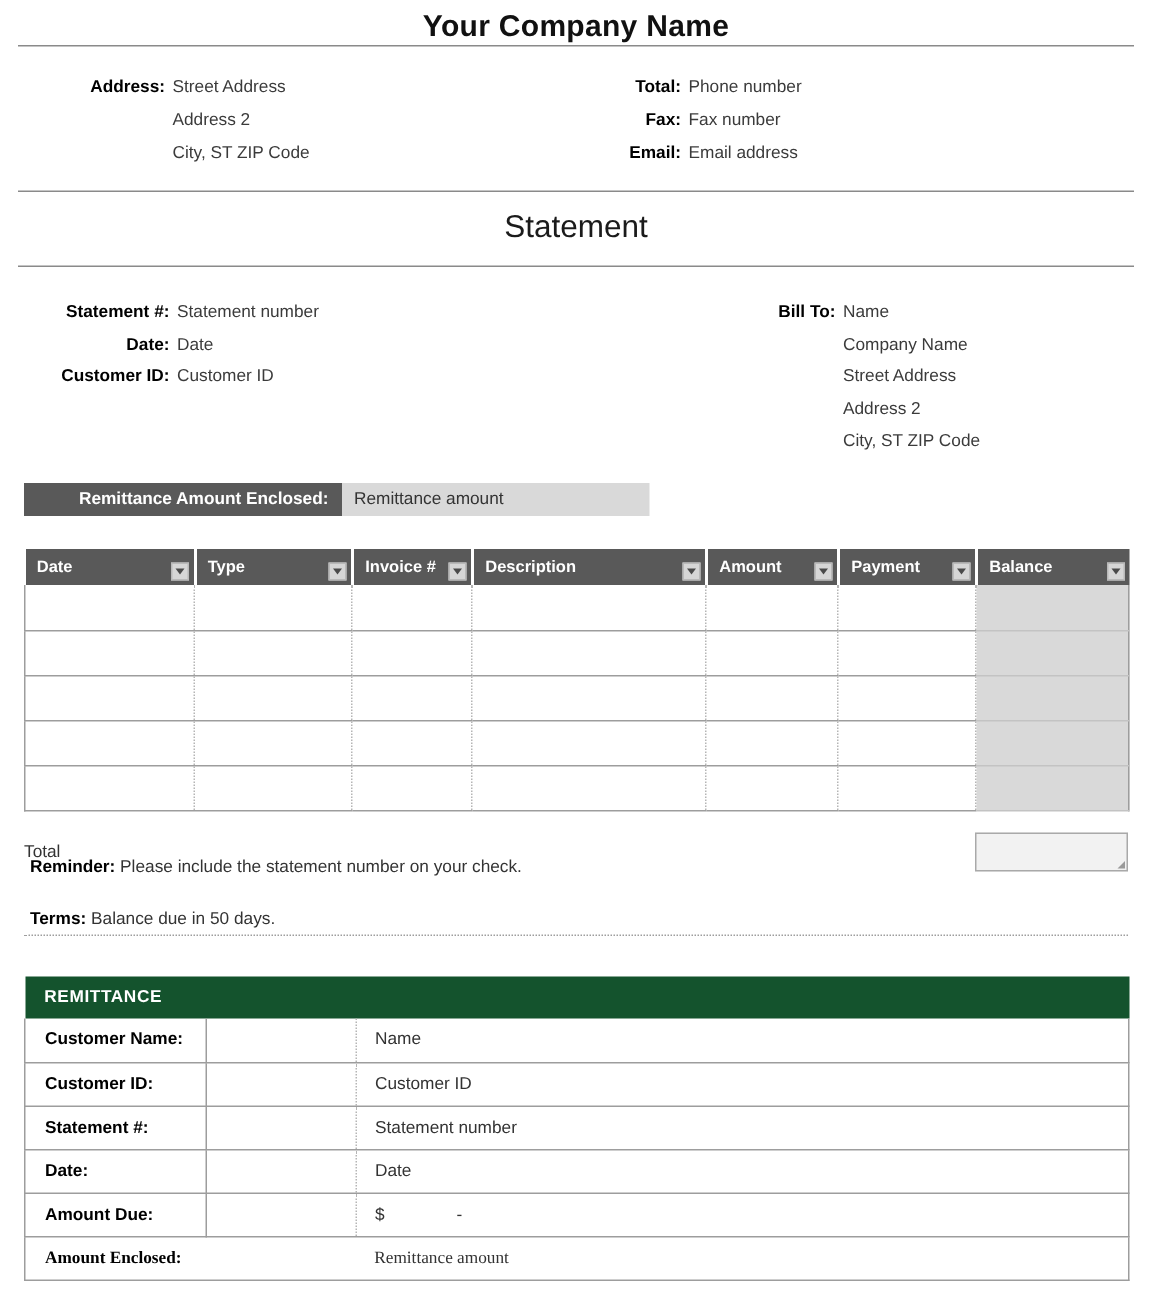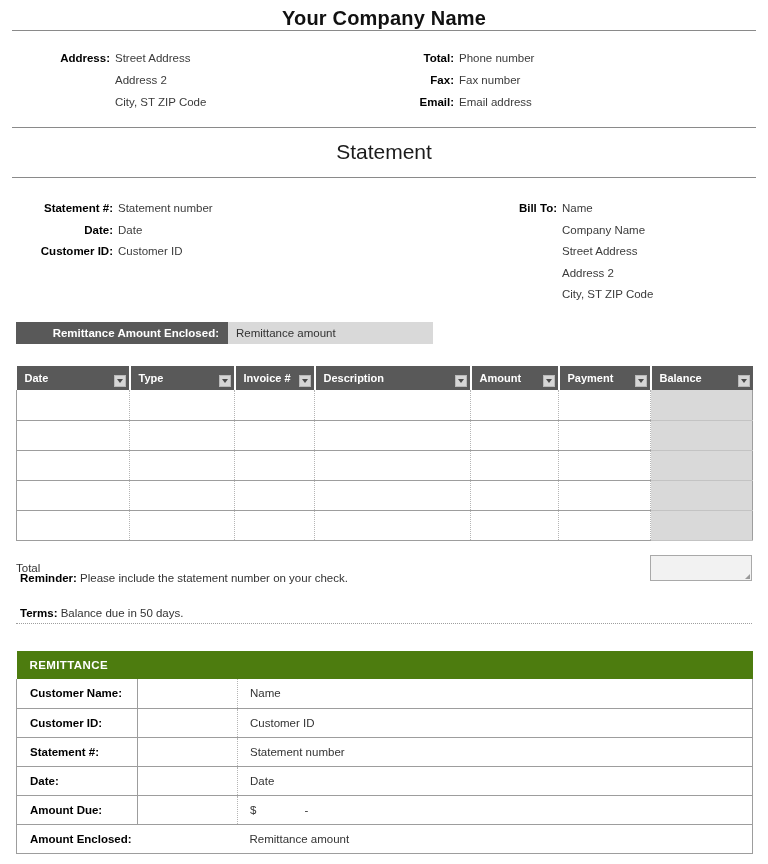--- a/index.html
+++ b/index.html
@@ -208,21 +208,21 @@
     left: 16px;
     top: 651px;
     width: 736px;
   }
   .remit table {
     border-collapse: collapse;
     width: 736px;
     table-layout: fixed;
   }
   .remit .hdr td {
-    background: #4d7c0f;
+    background: #14532d;
     color: #fff;
     font-weight: bold;
     font-size: 11.5px;
     letter-spacing: .4px;
     height: 28px;
     padding-left: 13px;
     border: none;
   }
   .remit td {
     height: 29px;
@@ -242,21 +242,21 @@
   .remit td.gap {
     border-right: 1px dotted #b5b5b5;
   }
   .remit td.val {
     color: #333;
     padding-left: 12px;
     border-right: 1px solid #9d9d9d;
   }
   .remit td.val .dollar { display: inline-block; }
   .remit td.val .dash { display: inline-block; margin-left: 48px; }
-  .remit tr.last td { border-bottom: 1px solid #9d9d9d; }
+  .remit tr.last td { border-bottom: 1px solid #9d9d9d; font-family: Liberation Serif, serif; }
 </style>
 </head>
 <body>
 
 <div class="page">
 
   <div class="company-title">Your Company Name</div>
   <div class="rule"></div>
 
   <div class="contact">

